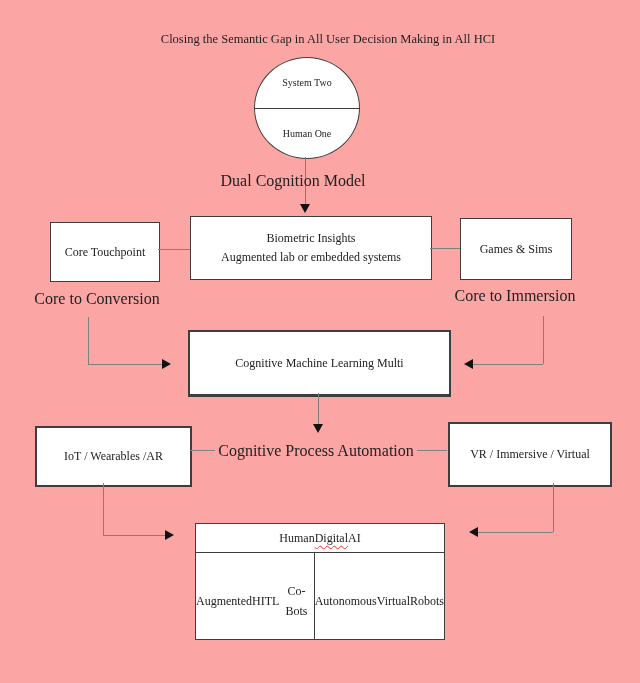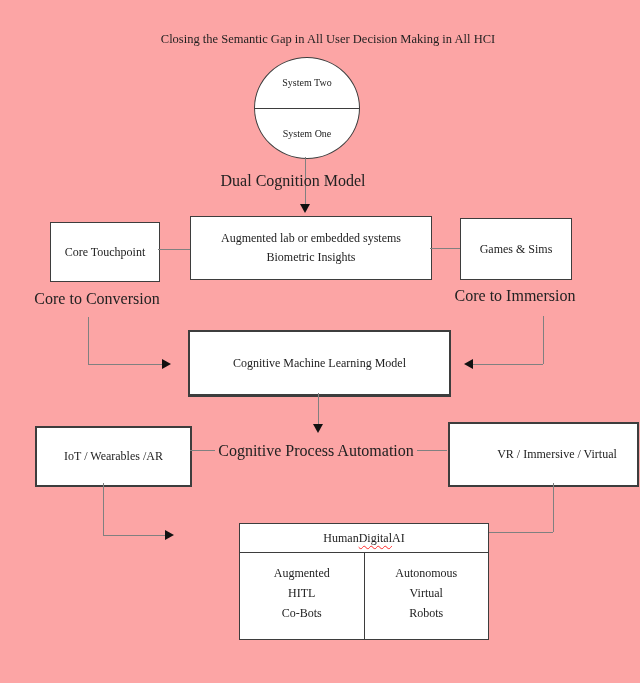--- a/index.html
+++ b/index.html
@@ -33,89 +33,89 @@
   }
   .box.thick{border-width:2px;}
   .split-box{position:absolute;border:2px solid #3d3d3d;background:#ffffff;display:flex;flex-direction:column;font-size:12px;text-align:center;}
   .split-row{flex:1;display:flex;align-items:center;justify-content:center;}
   .split-row.first{border-bottom:1px solid #3d3d3d;}
   
   .table-box{position:absolute;border:1.5px solid #3d3d3d;background:#ffffff;display:flex;flex-direction:column;font-size:12px;text-align:center;}
   .table-header{height:28px;border-bottom:1px solid #3d3d3d;display:flex;align-items:center;justify-content:center;}
   .misspelled{text-decoration:underline wavy #ff2a2a;text-decoration-thickness:1px;text-underline-offset:3px;}
   .table-body{flex:1;display:flex;}
-  .table-cell{flex:1;display:flex;flex-direction:column;align-items:center;padding-top:10px;line-height:20px;}
+  .table-cell{flex:1;display:flex;flex-direction:row;align-items:center;padding-top:10px;line-height:20px;}
   .table-cell.left{border-right:1px solid #3d3d3d;}
 </style>
 </head>
 <body>
 
 <div class="canvas">
 
   <div class="title">Closing the Semantic Gap in All User Decision Making in All HCI</div>
 
   <div class="circle">
     <div class="circle-half">System Two</div>
     <div class="circle-divider"></div>
-    <div class="circle-half">System One</div>
+    <div class="circle-half">Human One</div>
   </div>
 
   <div class="vline" style="left:305px;top:157px;height:48px;"></div>
   <div class="label" style="left:193px;top:173px;width:200px;">Dual Cognition Model</div>
   <div class="arr arr-down" style="left:300px;top:204px;"></div>
 
   <div class="box" style="left:50px;top:222px;width:108px;height:58px;">
     <div>Core Touchpoint</div>
   </div>
   <div class="hline" style="left:158px;top:249px;width:32px;"></div>
   <div class="box" style="left:190px;top:216px;width:240px;height:62px;">
+    <div>Biometric Insights</div>
     <div>Augmented lab or embedded systems</div>
-    <div>Biometric Insights</div>
   </div>
   <div class="hline" style="left:430px;top:248px;width:30px;"></div>
   <div class="box" style="left:460px;top:218px;width:110px;height:60px;">
     <div>Games &amp; Sims</div>
   </div>
   <div class="label" style="left:17px;top:291px;width:160px;">Core to Conversion</div>
   <div class="label" style="left:435px;top:288px;width:160px;">Core to Immersion</div>
 
   <div class="vline" style="left:88px;top:317px;height:47px;"></div>
   <div class="hline" style="left:88px;top:364px;width:74px;"></div>
   <div class="arr arr-right" style="left:162px;top:359px;"></div>
 
   <div class="vline" style="left:543px;top:316px;height:48px;"></div>
   <div class="hline" style="left:473px;top:364px;width:70px;"></div>
   <div class="arr arr-left" style="left:464px;top:359px;"></div>
 
   <div class="split-box" style="left:188px;top:330px;width:259px;height:63px;">
-    <div class="split-row first">Cognitive Machine Learning Model</div>
+    <div class="split-row first">Cognitive Machine Learning Multi</div>
   </div>
 
   <div class="vline" style="left:318px;top:393px;height:31px;"></div>
   <div class="arr arr-down" style="left:313px;top:424px;"></div>
 
   <div class="box thick" style="left:35px;top:426px;width:153px;height:57px;">
     <div>IoT / Wearables /AR</div>
   </div>
   <div class="hline" style="left:190px;top:450px;width:25px;"></div>
   <div class="label" style="left:216px;top:443px;width:200px;">Cognitive Process Automation</div>
   <div class="hline" style="left:417px;top:450px;width:30px;"></div>
-  <div class="box thick" style="left:448px;top:422px;width:160px;height:61px;padding-left:27px;">
+  <div class="box thick" style="left:448px;top:422px;width:160px;height:61px;">
     <div>VR / Immersive / Virtual</div>
   </div>
 
   <div class="vline" style="left:103px;top:483px;height:52px;"></div>
   <div class="hline" style="left:103px;top:535px;width:62px;"></div>
   <div class="arr arr-right" style="left:165px;top:530px;"></div>
 
   <div class="vline" style="left:553px;top:483px;height:49px;"></div>
   <div class="hline" style="left:478px;top:532px;width:75px;"></div>
   <div class="arr arr-left" style="left:469px;top:527px;"></div>
 
-  <div class="table-box" style="left:195px;top:523px;width:248px;height:115px;margin-left:44px;">
+  <div class="table-box" style="left:195px;top:523px;width:248px;height:115px;">
     <div class="table-header">
       <span>Human </span>
       <span class="misspelled">Digital</span>
       <span> AI</span>
     </div>
     <div class="table-body">
       <div class="table-cell left">
         <div>Augmented</div>
         <div>HITL</div>
         <div>Co-Bots</div>

